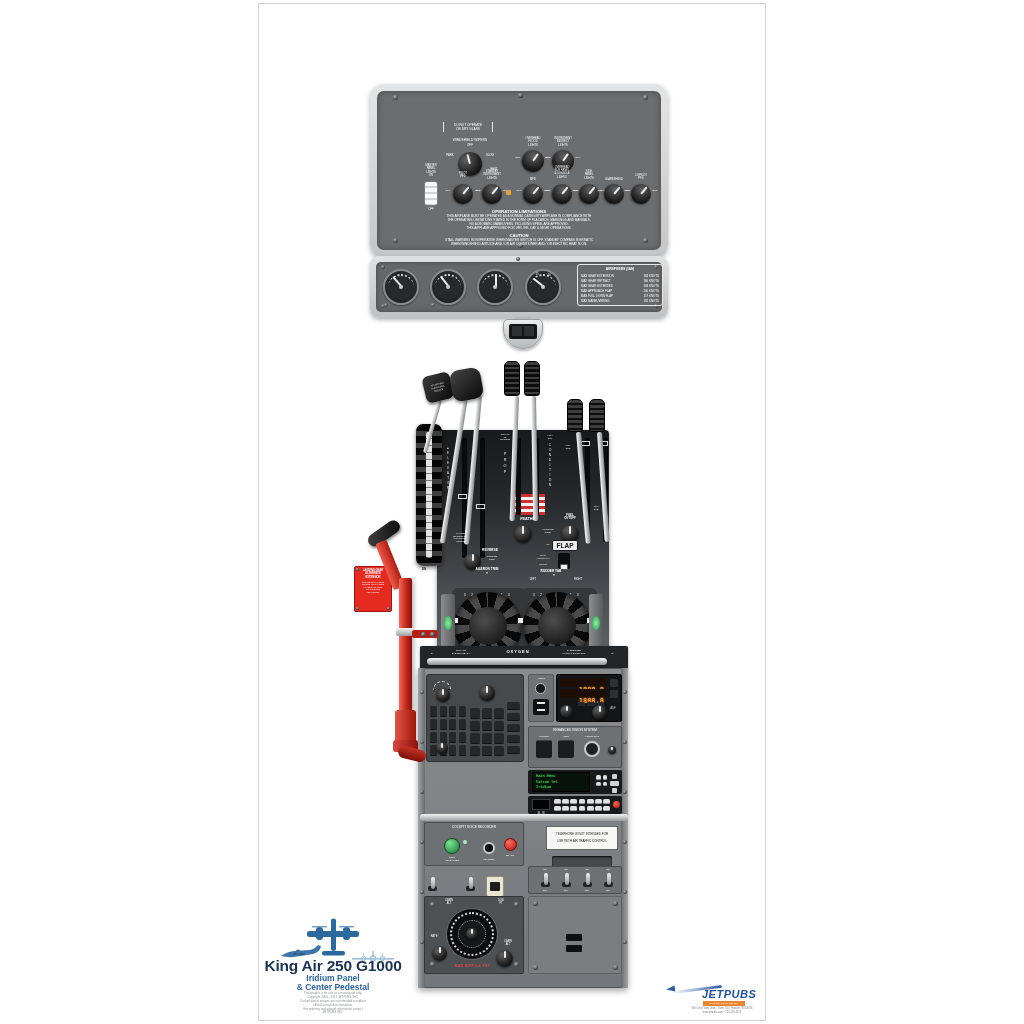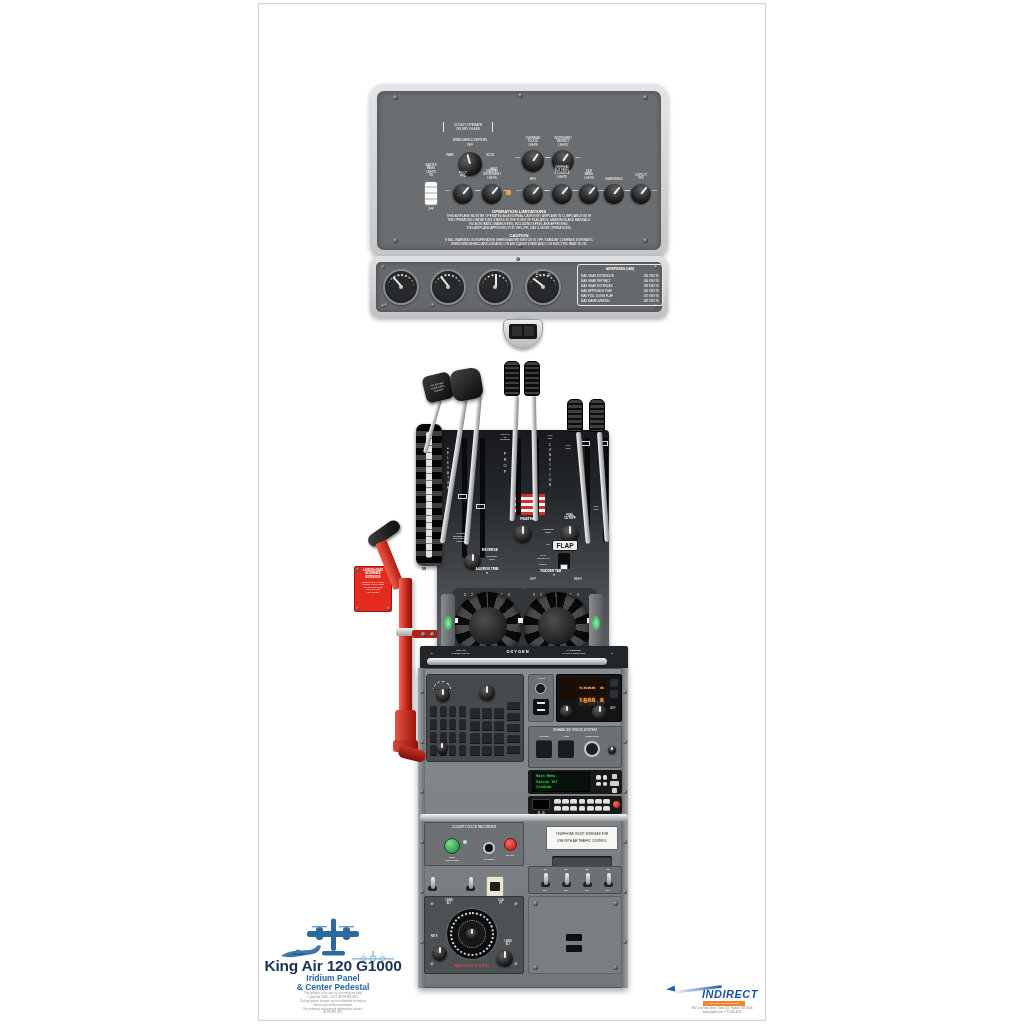--- a/index.html
+++ b/index.html
@@ -541,31 +541,31 @@
   </svg>
   <svg class="abs" style="left:352px;top:950px" width="42" height="14" viewBox="0 0 42 14">
     <rect x="0" y="8" width="42" height="1.6" fill="#9dbfdc"></rect>
     <circle cx="21" cy="8.5" r="2.6" fill="none" stroke="#9dbfdc" stroke-width="1.2"></circle>
     <circle cx="11.5" cy="8.5" r="2" fill="none" stroke="#9dbfdc" stroke-width="1.2"></circle>
     <circle cx="30.5" cy="8.5" r="2" fill="none" stroke="#9dbfdc" stroke-width="1.2"></circle>
     <rect x="20.3" y="1" width="1.5" height="6" fill="#9dbfdc"></rect>
     <rect x="11" y="3" width="1" height="10" fill="#c3d8e8"></rect>
     <rect x="30" y="3" width="1" height="10" fill="#c3d8e8"></rect>
   </svg>
-  <div class="t" style="left:333px;top:956px;width:160px;font-size:15.5px;font-weight:bold;color:#1a3354;letter-spacing:-.2px">King Air 120 G1000</div>
+  <div class="t" style="left:333px;top:956px;width:160px;font-size:15.5px;font-weight:bold;color:#1a3354;letter-spacing:-.2px">King Air 250 G1000</div>
   <div class="t" style="left:333px;top:973px;font-size:8.5px;font-weight:bold;color:#2b67a6">Iridium Panel</div>
   <div class="t" style="left:333px;top:982px;font-size:8.5px;font-weight:bold;color:#2b67a6">&amp; Center Pedestal</div>
   <div class="t" style="left:333px;top:992px;width:110px;font-size:3px;color:#8e9194;line-height:1.3">This graphic is for use as a training aid only.
 Copyright 2006 - 2017 JETPUBS INC.
 Cockpit poster images are not intended to replace
 official aircraft documentation.
 For ordering and artwork information contact
 JETPUBS INC.</div>
 
   <div class="abs" style="left:672px;top:988px;width:50px;height:3px;background:linear-gradient(90deg,rgba(42,92,168,0),#2a5ca8);border-radius:2px;transform:rotate(-7deg)"></div>
   <div class="abs" style="left:666px;top:986px;width:0;height:0;border-top:3px solid transparent;border-bottom:3px solid transparent;border-right:9px solid #2a5ca8;transform:rotate(-7deg)"></div>
-  <div class="tl" style="left:702px;top:988px;font-size:11px;font-weight:bold;font-style:italic;color:#1d4f9f;letter-spacing:.5px">INDIRECT</div>
+  <div class="tl" style="left:702px;top:988px;font-size:11px;font-weight:bold;font-style:italic;color:#1d4f9f;letter-spacing:.5px">JETPUBS</div>
   <div class="abs" style="left:703px;top:1001px;width:42px;height:4.5px;background:#ef8430;display:flex;align-items:center;justify-content:center">
       <span style="color:#fff;font-size:2.2px;white-space:nowrap">Checklists. Training Materials.</span>
     </div>
   <div class="t" style="left:722px;top:1007px;font-size:2.6px;color:#7b7e81">960 Crest View Drive / Suite 101 / Hudson, WI 54016</div>
   <div class="t" style="left:722px;top:1011px;font-size:2.6px;color:#7b7e81">www.jetpubs.com  •  715.220.4225</div>
 </div>
 
 </body></html>

